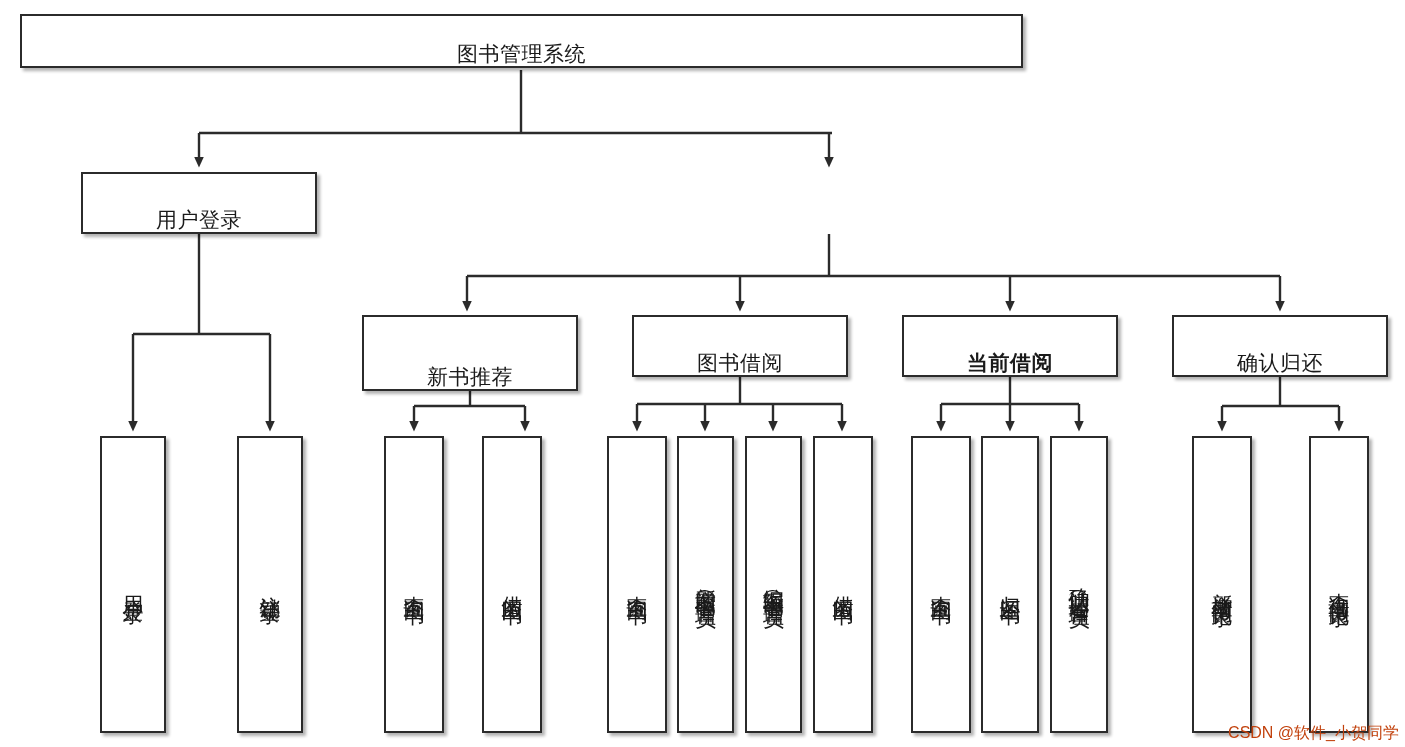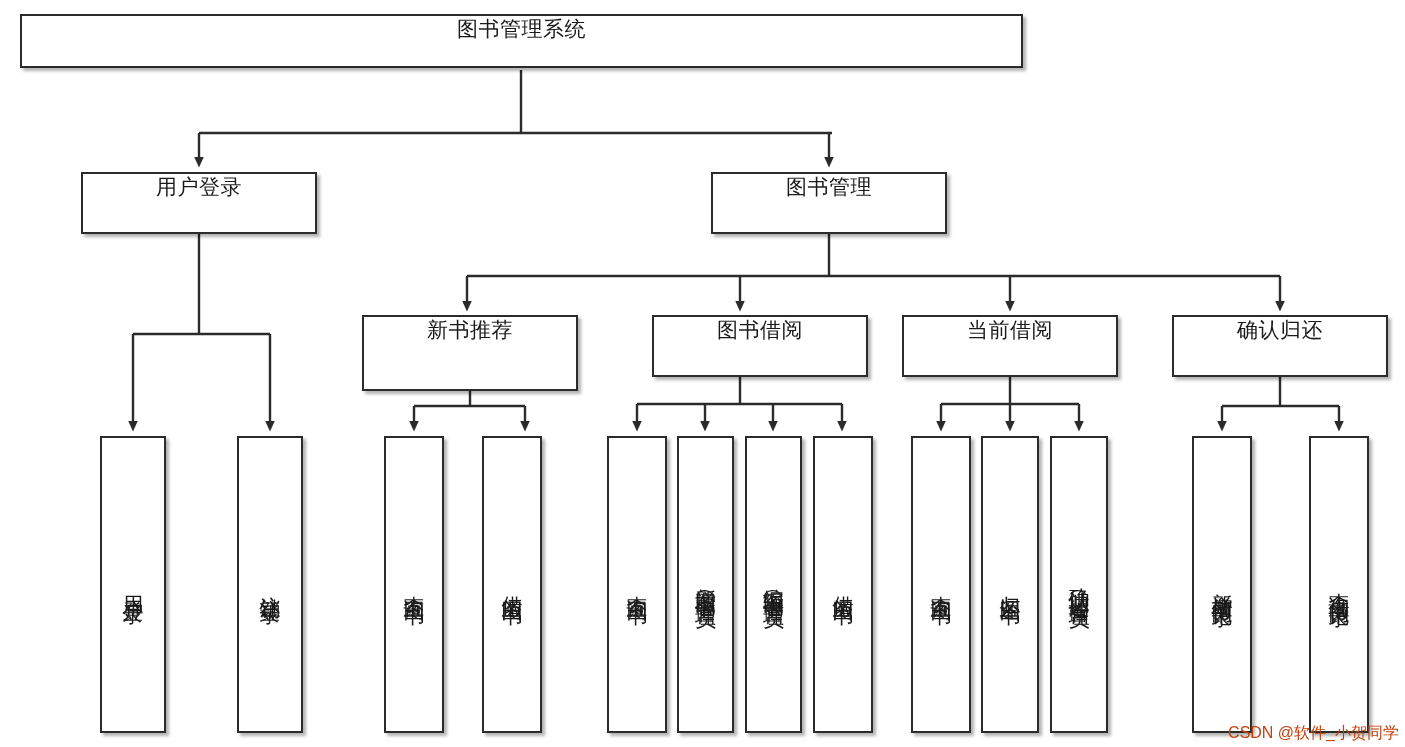--- a/index.html
+++ b/index.html
@@ -2,21 +2,21 @@
 <html><head>
 <meta charset="utf-8">
 <style>
   html,body{margin:0;padding:0;background:#ffffff;}
   body{font-family:"Liberation Sans","DejaVu Sans",sans-serif;}
   #canvas{position:relative;width:1405px;height:747px;background:#ffffff;overflow:hidden;}
   svg.wires{position:absolute;left:0;top:0;width:1405px;height:747px;pointer-events:none;}
 
   .node{position:absolute;box-sizing:border-box;background:#ffffff;
         border:2px solid #2b2b2b;box-shadow:3px 3px 3px rgba(0,0,0,.30);
-        display:flex;align-items:flex-start;justify-content:center;z-index:2;}
+        display:flex;align-items:flex-end;justify-content:center;z-index:2;}
   .node .lbl{font-size:21px;color:#1a1a1a;line-height:1.2;white-space:nowrap;letter-spacing:.5px;}
 
   .leaf{position:absolute;box-sizing:border-box;background:#ffffff;
         border:2px solid #2b2b2b;box-shadow:3px 3px 3px rgba(0,0,0,.30);
         display:flex;align-items:center;justify-content:center;z-index:2;}
   .leaf .vlbl{writing-mode:vertical-rl;text-orientation:upright;
               font-size:21px;color:#1a1a1a;letter-spacing:3px;line-height:1.05;}
 
   #watermark{position:absolute;right:6px;bottom:3px;font-size:16px;
              color:#c2410c;z-index:5;white-space:nowrap;}
@@ -76,31 +76,28 @@
     </g>
   </svg>
 
   <div class="node" style="left:20px;top:14px;width:1003px;height:54px;">
     <span class="lbl">图书管理系统</span>
   </div>
 
   <div class="node" style="left:81px;top:172px;width:236px;height:62px;">
     <span class="lbl">用户登录</span>
   </div>
-  <div class="node" style="left:711px;top:172px;width:236px;height:62px;">
-    <span class="lbl">图书管理</span>
-  </div>
 
   <div class="node" style="left:362px;top:315px;width:216px;height:76px;">
     <span class="lbl">新书推荐</span>
   </div>
-  <div class="node" style="left:652px;top:315px;width:216px;height:62px;">
+  <div class="node" style="left:632px;top:315px;width:216px;height:62px;">
     <span class="lbl">图书借阅</span>
   </div>
-  <div class="node" style="left:902px;top:315px;width:216px;height:62px;">
+  <div class="node" style="left:902px;top:315px;width:216px;height:62px;font-weight:bold;">
     <span class="lbl">当前借阅</span>
   </div>
   <div class="node" style="left:1172px;top:315px;width:216px;height:62px;">
     <span class="lbl">确认归还</span>
   </div>
 
   <div class="leaf" style="left:100px;top:436px;width:66px;height:297px;">
     <span class="vlbl">用户登录</span>
   </div>
   <div class="leaf" style="left:237px;top:436px;width:66px;height:297px;">

